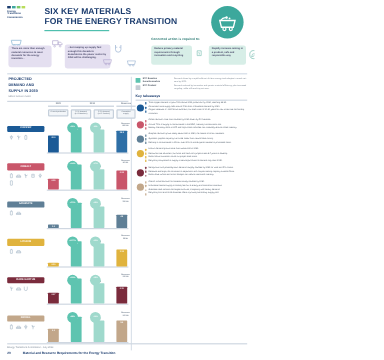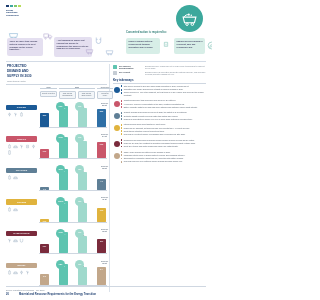--- a/index.html
+++ b/index.html
@@ -135,20 +135,25 @@
       <div class="logo-bars">
         <i class="lb1"></i>
           <i class="lb2"></i>
           <i class="lb3"></i>
           <i class="lb4"></i>
       </div>
       <div class="logo-line">Energy</div>
       <div class="logo-line">Transitions</div>
       <div class="logo-line">Commission</div>
     </div>
+    <div class="title-wrap">
+      <div class="title">SIX KEY MATERIALS</div>
+      <div class="title">FOR THE ENERGY TRANSITION</div>
+      <div class="title-rule"></div>
+    </div>
   </div>
   <div class="header-badge">
     <svg class="badge-svg" viewBox="0 0 24 24">
       <path d="M3 10h18l-2 8H5z" fill="none" stroke="#ffffff" stroke-width="1.6"></path>
       <path d="M4 10c2-3 5-4 8-3" fill="none" stroke="#ffffff" stroke-width="1.4"></path>
       <circle cx="8.5" cy="20" r="1.8" fill="none" stroke="#ffffff" stroke-width="1.4"></circle>
       <circle cx="16" cy="20" r="1.8" fill="none" stroke="#ffffff" stroke-width="1.4"></circle>
       <circle cx="11" cy="6.5" r="1.4" fill="#ffffff"></circle>
       <circle cx="14.5" cy="7.5" r="1.1" fill="#ffffff"></circle>
     </svg>

